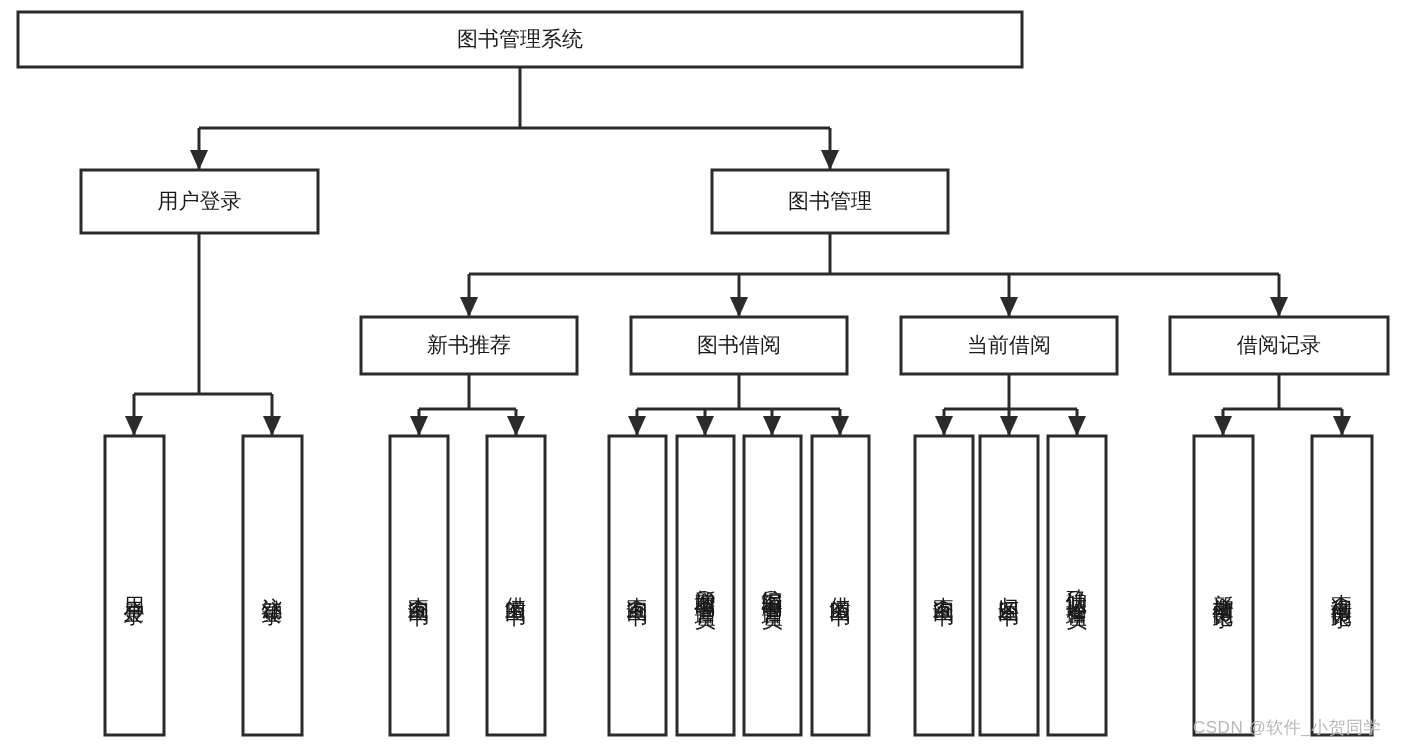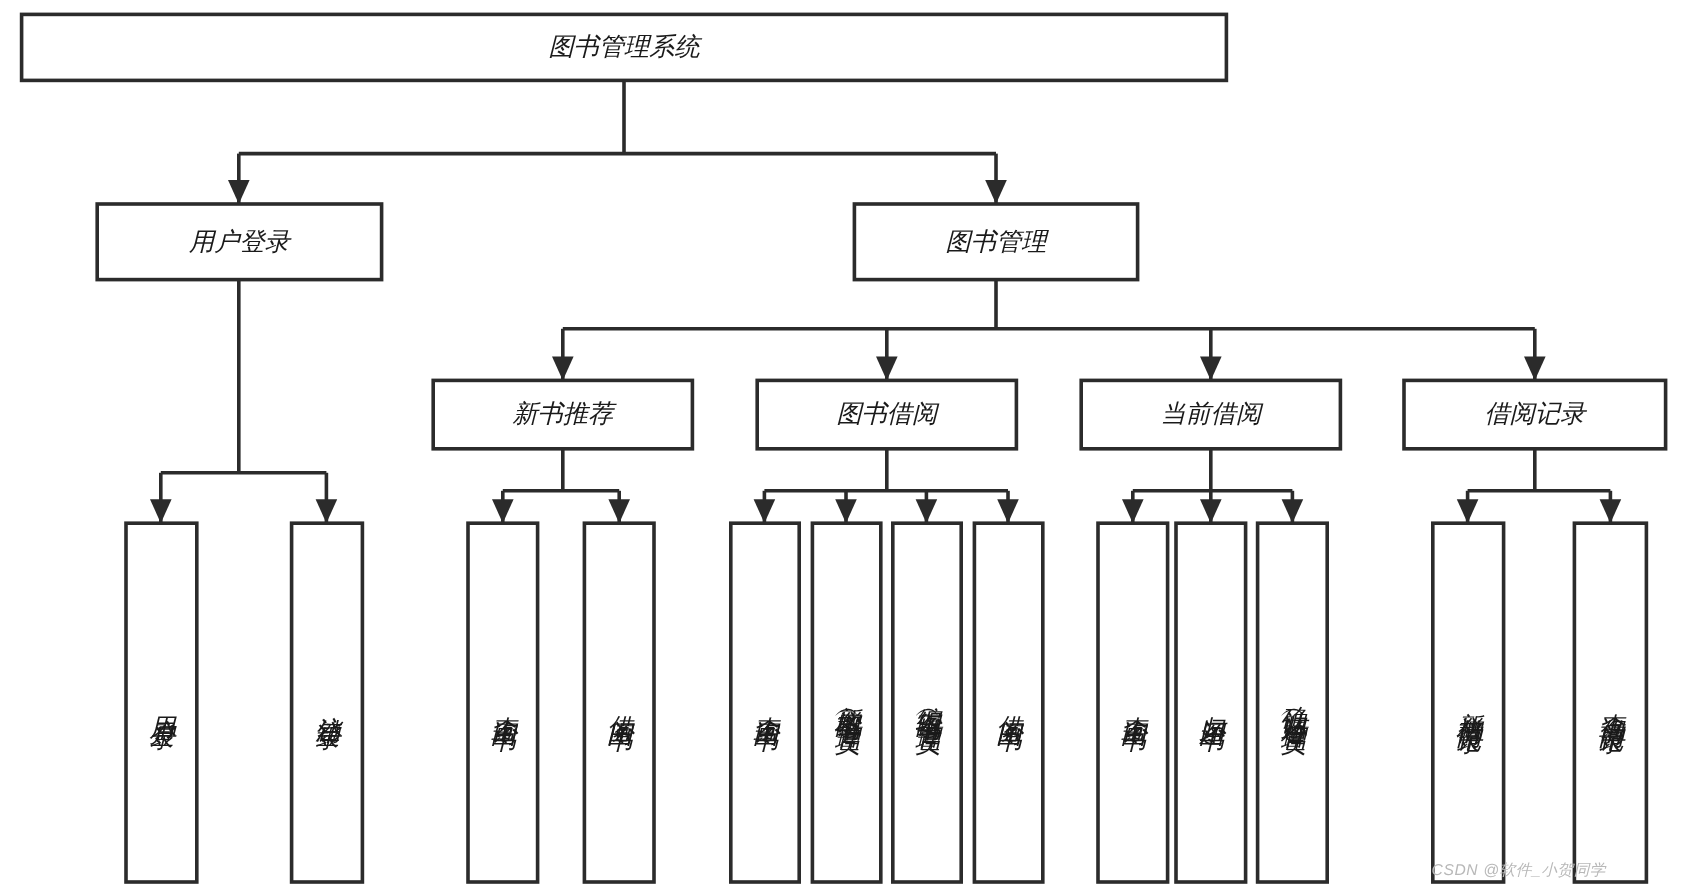--- a/index.html
+++ b/index.html
@@ -12,21 +12,20 @@
     height: 747px;
     font-family: "Liberation Sans", "DejaVu Sans", sans-serif;
     overflow: hidden;
     position: relative;
   }
   #diagram-root {
     position: relative;
     width: 1405px;
     height: 747px;
     background: #ffffff;
-    font-style: italic;
   }
   svg.canvas {
     position: absolute;
     left: 0;
     top: 0;
     width: 1405px;
     height: 747px;
     display: block;
   }
   .node-box {
@@ -63,21 +62,21 @@
     letter-spacing: 3px;
     display: flex;
     align-items: center;
     justify-content: center;
     text-align: center;
     user-select: none;
   }
   .watermark {
     position: absolute;
     font-family: "Liberation Sans", "DejaVu Sans", sans-serif;
-    font-size: 13px;
+    font-size: 17px;
     color: #b8b8b8;
     white-space: nowrap;
     letter-spacing: 0.5px;
   }
 </style>
 </head>
 <body>
 
 <div id="diagram-root">
   <svg class="canvas" id="diagram-svg" viewBox="0 0 1405 747" xmlns="http://www.w3.org/2000/svg">

